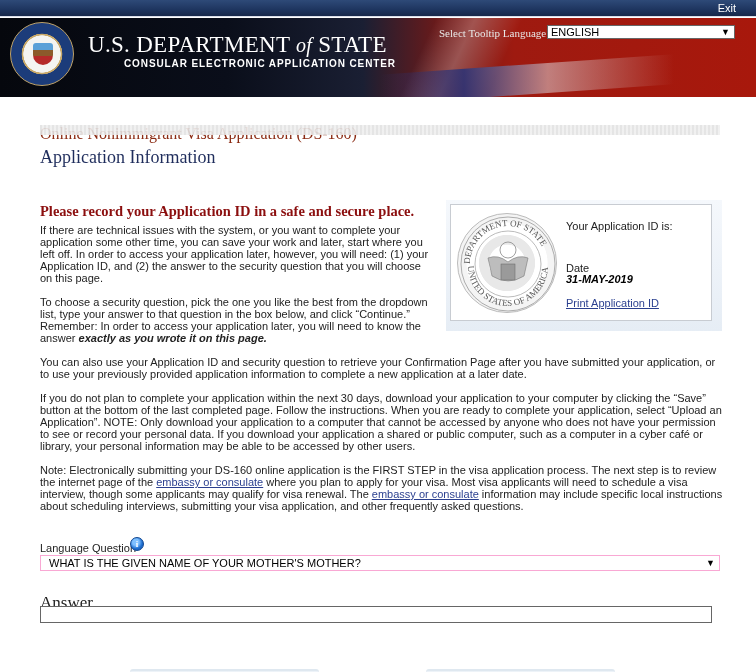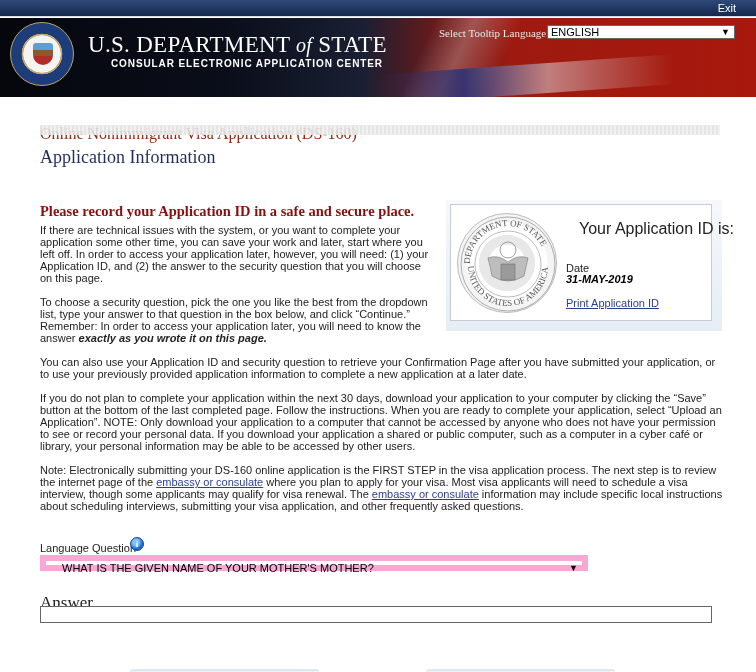--- a/index.html
+++ b/index.html
@@ -34,21 +34,21 @@
     position: absolute; left: 22px; top: 20px; width: 20px; height: 22px;
     background: linear-gradient(180deg, #5aa0d8 0 30%, #8b5a2b 30% 60%, #b52a2a 60% 100%);
     border-radius: 3px 3px 10px 10px;
   }
   .dept-title {
     position: absolute; left: 88px; top: 14px; color: #fff;
     font-family: "Liberation Serif", serif; font-size: 23px; letter-spacing: 0.3px; white-space: nowrap;
   }
   .dept-title .of { font-style: italic; font-size: 20px; }
   .dept-sub {
-    position: absolute; left: 111px; top: 40px; color: #fff;
+    position: absolute; left: 124px; top: 40px; color: #fff;
     font-family: "Liberation Sans", sans-serif; font-weight: bold; font-size: 10px; letter-spacing: 0.9px; white-space: nowrap;
   }
   .tooltip-lang-label {
     position: absolute; left: 439px; top: 9px; color: #e8e8e8;
     font-family: "Liberation Serif", serif; font-size: 11px; white-space: nowrap;
   }
   .lang-select {
     position: absolute; left: 547px; top: 7px; width: 188px; height: 14px;
     background: #fff; border: 1px solid #666; font-size: 11px; color: #000;
     padding-left: 3px; line-height: 12px;
@@ -91,37 +91,37 @@
     position: absolute; left: 450px; top: 204px; width: 262px; height: 117px;
     background: #fff; border: 1px solid #c8ccd2;
   }
   .gray-seal {
     position: absolute; left: 6px; top: 8px; width: 100px; height: 100px; border-radius: 50%;
     border: 1px solid #bbb; background: radial-gradient(circle, #ffffff 0 26%, #e8e8e8 27% 40%, #ffffff 41% 58%, #f4f4f4 59% 100%);
   }
   .gray-seal .ring-text {
     position: absolute; left: 0; top: 0; width: 100px; height: 100px;
   }
-  .id-label { position: absolute; left: 115px; top: 15px; font-size: 16px; color: #222; white-space: nowrap; margin-left: 13px; }
+  .id-label { position: absolute; left: 115px; top: 15px; font-size: 11px; color: #222; white-space: nowrap; }
   .date-label { position: absolute; left: 115px; top: 57px; font-size: 11px; color: #222; }
   .date-value { position: absolute; left: 115px; top: 68px; font-size: 11px; font-weight: bold; color: #000; font-style: italic; }
   .print-link { position: absolute; left: 115px; top: 92px; font-size: 11px; color: #2a3f8f; text-decoration: underline; white-space: nowrap; }
 
   
   .sq-label { position: absolute; left: 40px; top: 542px; font-size: 11px; color: #222; white-space: nowrap; }
   .info-icon {
     position: absolute; left: 130px; top: 537px; width: 14px; height: 14px; border-radius: 50%;
     background: radial-gradient(circle at 40% 35%, #7fc0ff 0 30%, #1f6fd0 60%, #1553a8 100%);
     border: 1px solid #0e4590; color: #fff; font-size: 9px; font-weight: bold; text-align: center; line-height: 12px;
     font-family: "Liberation Serif", serif;
   }
   .sq-select {
-    position: absolute; left: 40px; top: 555px; width: 548px; height: 16px;
-    border: 6px solid #f9a8d4; background: #fff; font-size: 11px; color: #000;
-    padding-left: 16px; line-height: 14px; white-space: nowrap;
+    position: absolute; left: 40px; top: 555px; width: 680px; height: 16px;
+    border: 1px solid #f9a8d4; background: #fff; font-size: 11px; color: #000;
+    padding-left: 8px; line-height: 14px; white-space: nowrap;
   }
   .sq-select .arrow { position: absolute; right: 4px; top: 0; font-size: 9px; }
   .ans-label { position: absolute; left: 40px; top: 593px; font-size: 17px; color: #222; font-family: Liberation Serif, serif; }
   .ans-input {
     position: absolute; left: 40px; top: 606px; width: 672px; height: 17px;
     border: 1px solid #666; background: #fff; font-size: 11px; padding-left: 3px;
     font-family: "Liberation Sans", sans-serif;
   }
   .btn {
     position: absolute; top: 669px; height: 20px; border-top: 2px solid #dfe8f0;

